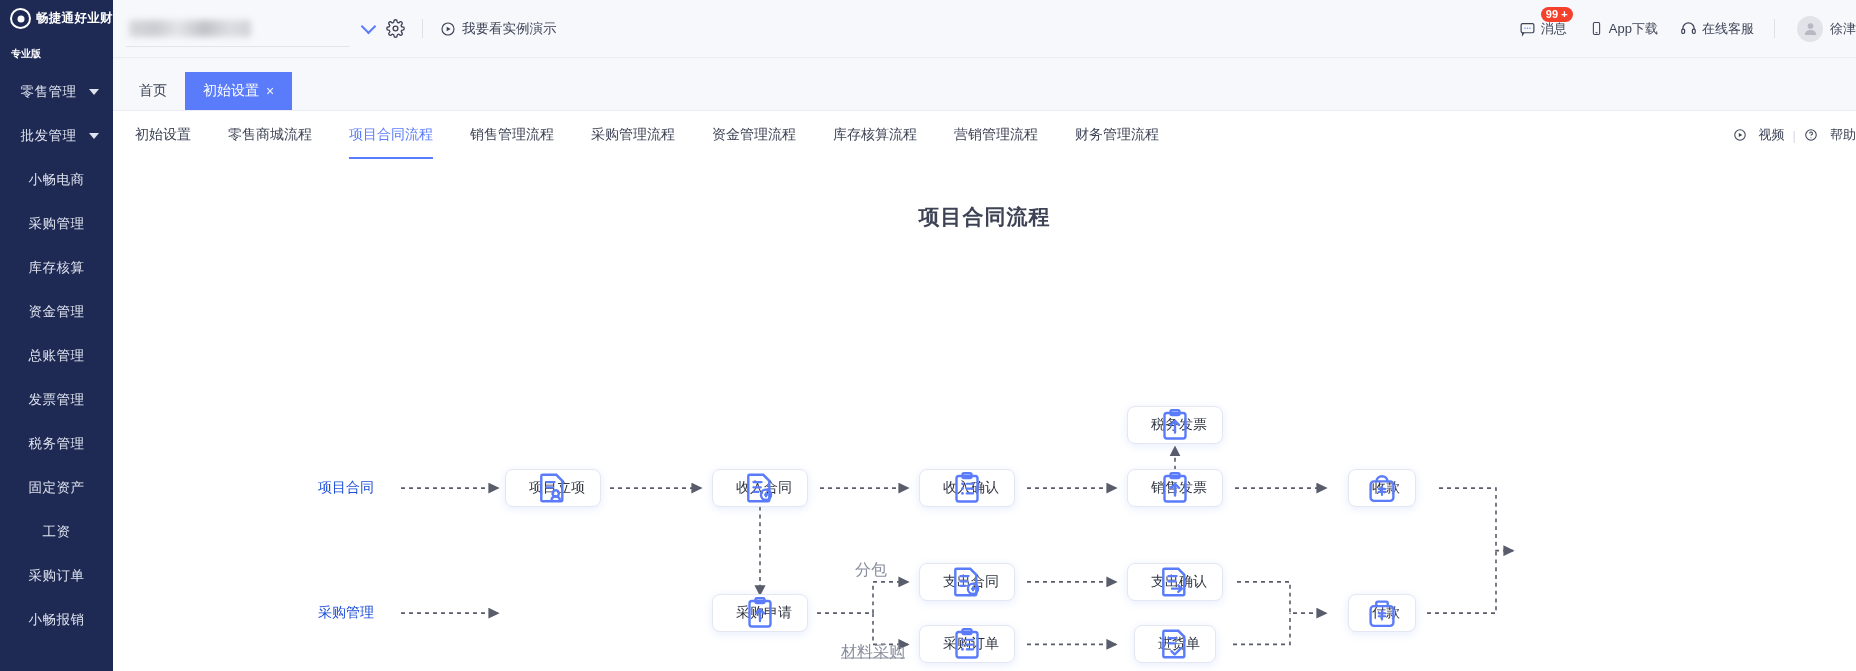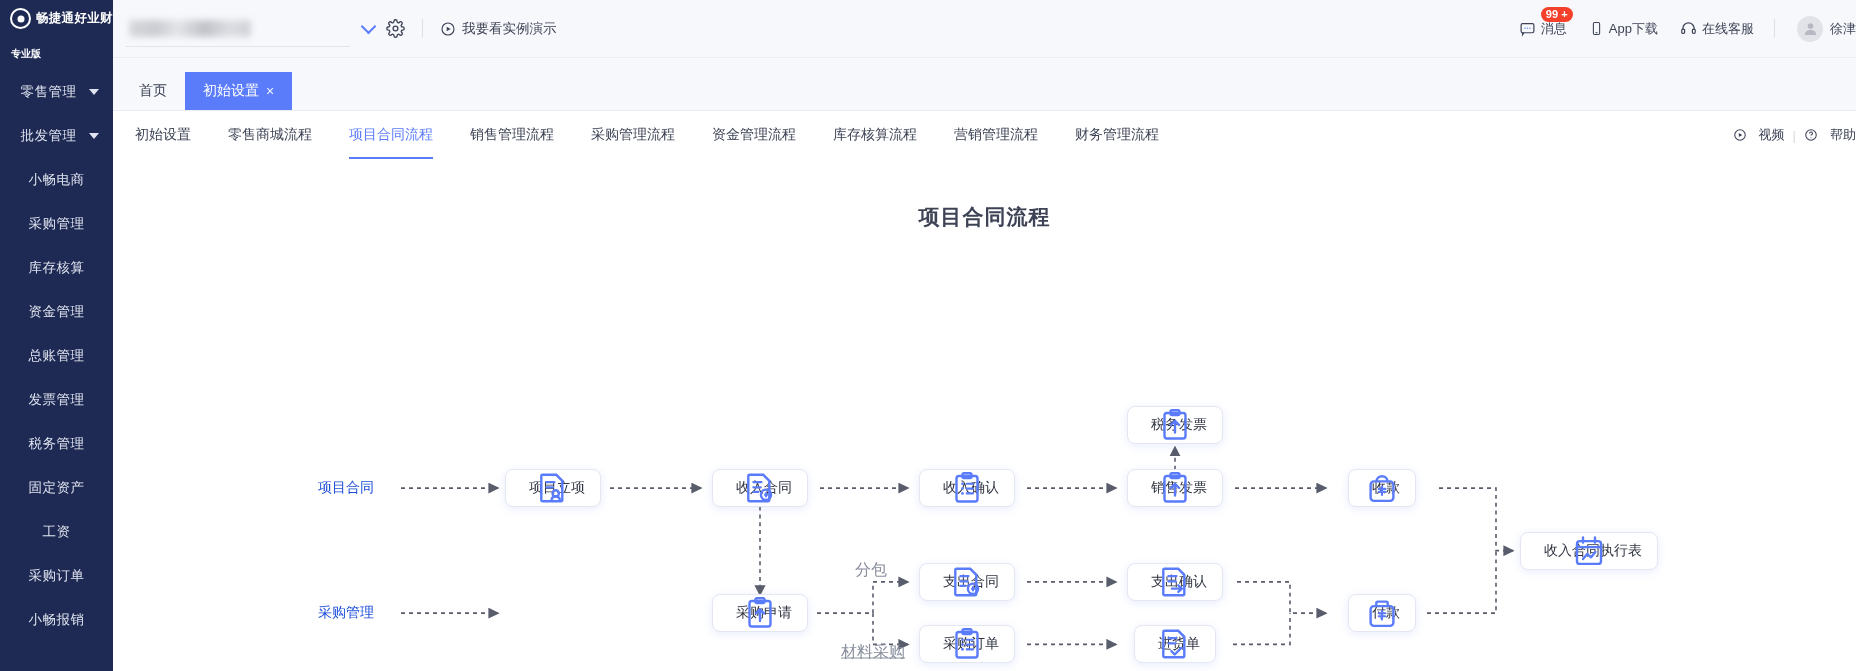--- a/index.html
+++ b/index.html
@@ -438,31 +438,20 @@
           <div class="node" style="left: 72.8055%; top: 58.8372%;">
             <span class="ni">
               <svg width="20" height="20" viewBox="0 0 24 24">
                 <rect x="4.4" y="7.6" width="15.2" height="13" rx="2.2" fill="none" stroke="#5b7cfa" stroke-width="1.6"></rect>
                 <path d="M8.4 7.6c0-2 1.6-3.4 3.6-3.4s3.6 1.4 3.6 3.4" fill="none" stroke="#5b7cfa" stroke-width="1.6"></path>
                 <path d="M12 11v5.6M9.8 12.6h4.4M9.8 14.6h4.4" stroke="#5b7cfa" stroke-width="1.4" stroke-linecap="round"></path>
               </svg>
             </span>
             <span>收款</span>
           </div>
-          <div class="node" style="left: 84.6816%; top: 73.7209%;">
-            <span class="ni">
-              <svg width="20" height="20" viewBox="0 0 24 24">
-                <rect x="4" y="5.4" width="16" height="15.2" rx="1.8" fill="none" stroke="#5b7cfa" stroke-width="1.6"></rect>
-                <path d="M4 9.4h16" fill="none" stroke="#5b7cfa" stroke-width="1.6"></path>
-                <path d="M8 3v3.4M16 3v3.4" fill="none" stroke="#5b7cfa" stroke-width="1.6" stroke-linecap="round"></path>
-                <path d="M8 17.4l2.8-3.4 2.6 2.2 2.8-3.6" fill="none" stroke="#5b7cfa" stroke-width="1.6" stroke-linecap="round" stroke-linejoin="round"></path>
-              </svg>
-            </span>
-            <span>收入合同执行表</span>
-          </div>
           <div class="node" style="left: 37.1199%; top: 88.6047%;">
             <span class="ni">
               <svg width="20" height="20" viewBox="0 0 24 24">
                 <rect x="5" y="4" width="14" height="17" rx="1.6" fill="none" stroke="#5b7cfa" stroke-width="1.6"></rect>
                 <rect x="9" y="2.2" width="6" height="3.2" rx="1" fill="none" stroke="#5b7cfa" stroke-width="1.6"></rect>
                 <path d="M12 17.4V9.6M9.4 12.2l2.6-2.6 2.6 2.6" fill="none" stroke="#5b7cfa" stroke-width="1.6" stroke-linecap="round" stroke-linejoin="round"></path>
               </svg>
             </span>
             <span>采购申请</span>
           </div>

